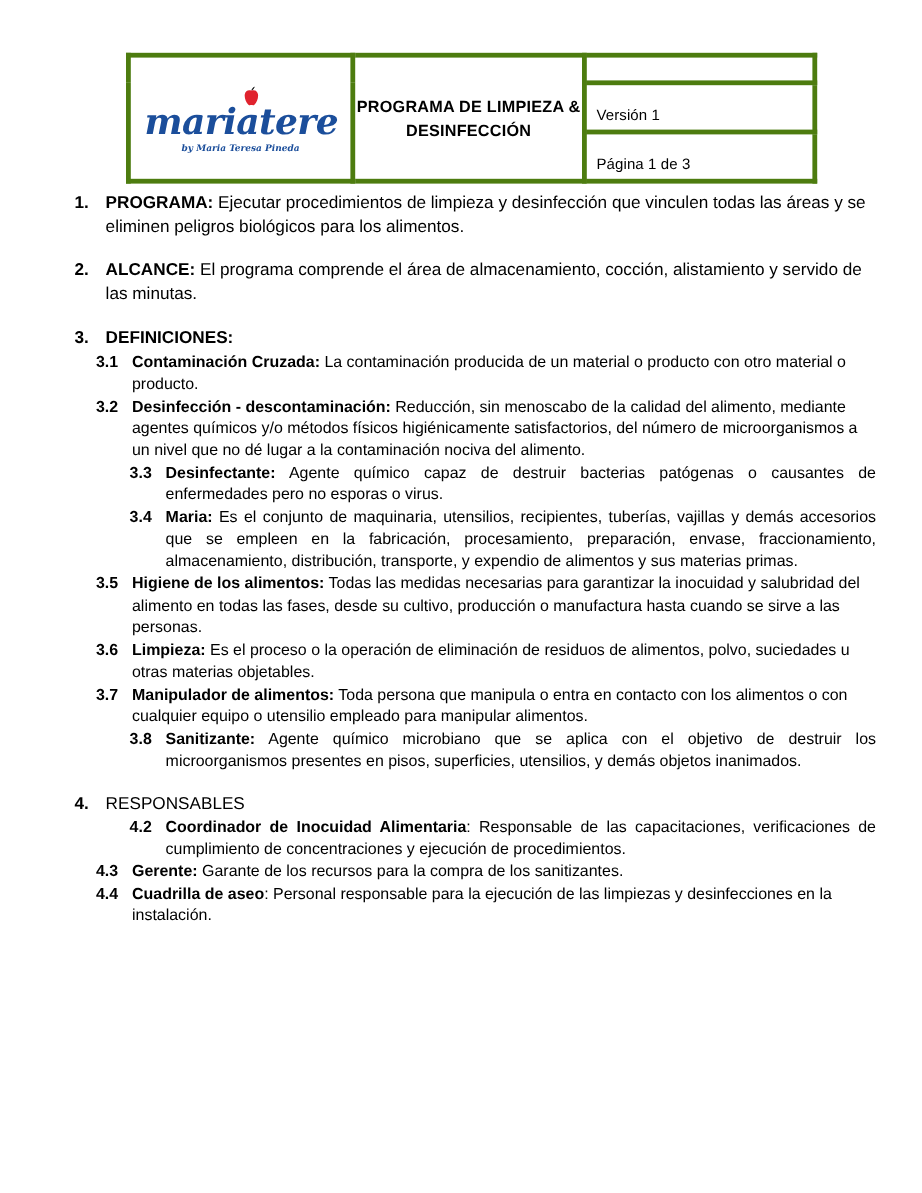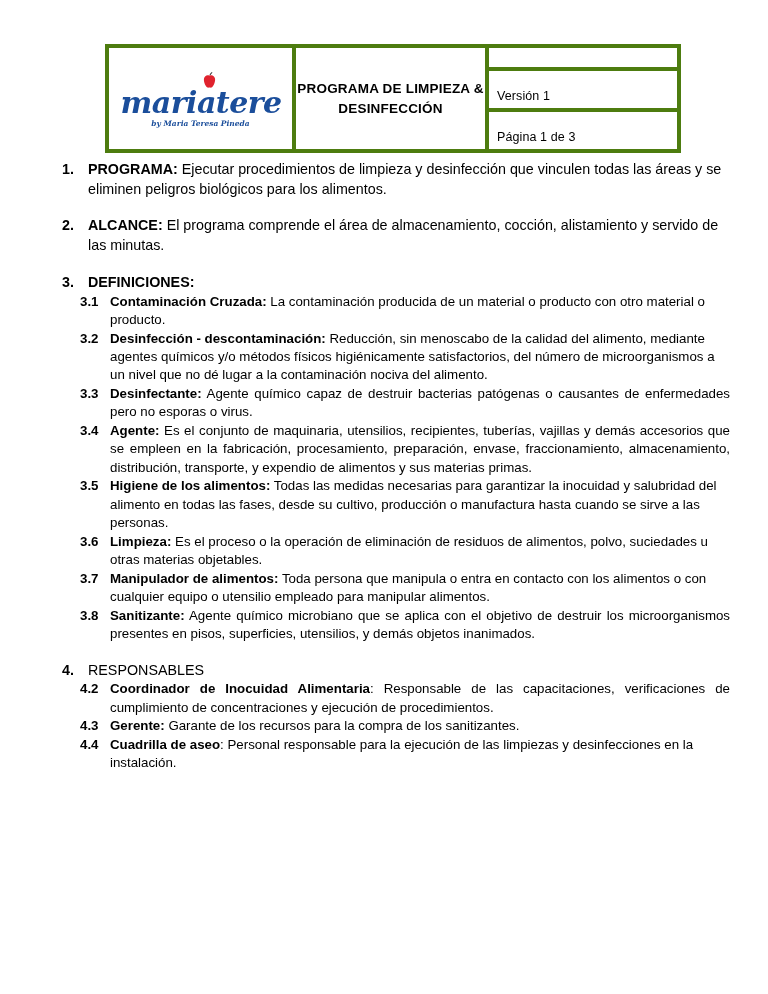--- a/index.html
+++ b/index.html
@@ -140,21 +140,21 @@
   .lvl2 .num {
     position: absolute;
     left: 80px;
     top: 0;
     font-weight: bold;
     font-size: 13.3px;
     width: 26px;
     text-align: left;
   }
   .lvl2 .lead { font-weight: bold; }
-  .lvl2.just { text-align: justify; }
+  .lvl2.just { text-align: justify; margin-left: 28px; }
 </style>
 </head>
 <body>
 
 <div class="page">
 
   <table class="header-table">
     <tbody>
         <tr>
       <td class="cell-logo" rowspan="3">
@@ -208,21 +208,21 @@
 
     <div class="lvl2">
       <span class="num">3.2</span><span class="lead">Desinfección - descontaminación:</span><span> Reducción, sin menoscabo de la calidad del alimento, mediante agentes químicos y/o métodos físicos higiénicamente satisfactorios, del número de microorganismos a un nivel que no dé lugar a la contaminación nociva del alimento.</span>
     </div>
 
     <div class="lvl2 just">
       <span class="num">3.3</span><span class="lead">Desinfectante:</span><span> Agente químico capaz de destruir bacterias patógenas o causantes de enfermedades pero no esporas o virus.</span>
     </div>
 
     <div class="lvl2 just">
-      <span class="num">3.4</span><span class="lead">Agente:</span><span> Es el conjunto de maquinaria, utensilios, recipientes, tuberías, vajillas y demás accesorios que se empleen en la fabricación, procesamiento, preparación, envase, fraccionamiento, almacenamiento, distribución, transporte, y expendio de alimentos y sus materias primas.</span>
+      <span class="num">3.4</span><span class="lead">Maria:</span><span> Es el conjunto de maquinaria, utensilios, recipientes, tuberías, vajillas y demás accesorios que se empleen en la fabricación, procesamiento, preparación, envase, fraccionamiento, almacenamiento, distribución, transporte, y expendio de alimentos y sus materias primas.</span>
     </div>
 
     <div class="lvl2">
       <span class="num">3.5</span><span class="lead">Higiene de los alimentos:</span><span> Todas las medidas necesarias para garantizar la inocuidad y salubridad del alimento en todas las fases, desde su cultivo, producción o manufactura hasta cuando se sirve a las personas.</span>
     </div>
 
     <div class="lvl2">
       <span class="num">3.6</span><span class="lead">Limpieza:</span><span> Es el proceso o la operación de eliminación de residuos de alimentos, polvo, suciedades u otras materias objetables.</span>
     </div>
 

